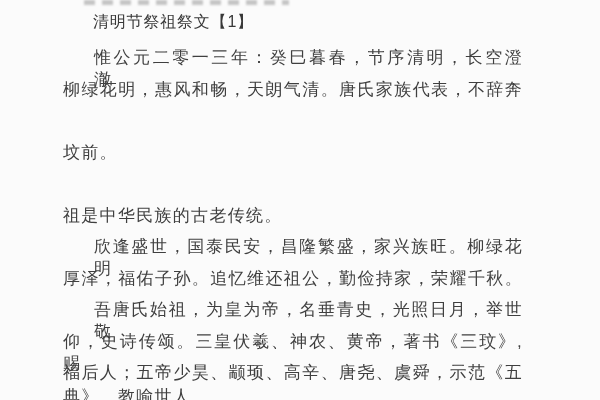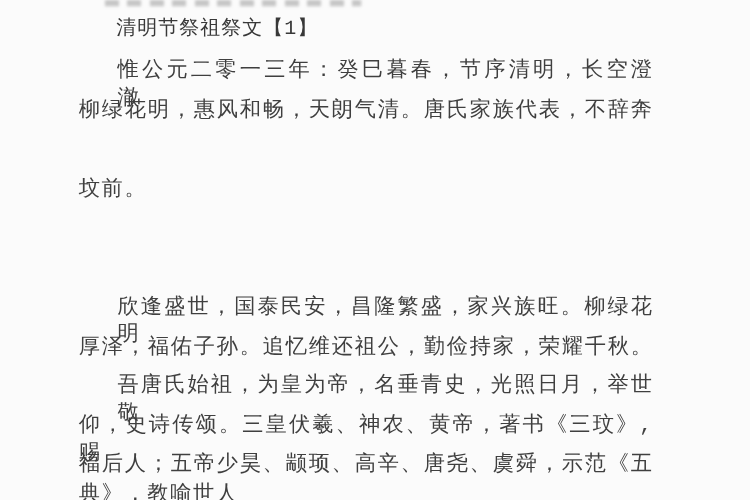--- a/index.html
+++ b/index.html
@@ -5,21 +5,21 @@
   html, body {
     margin: 0;
     padding: 0;
   }
   #page {
     position: relative;
     width: 600px;
     height: 400px;
     background: #fbfbfb;
     overflow: hidden;
-    font-family: Liberation Mono, monospace;
+    font-family: Liberation Sans, sans-serif;
   }
   
   #top-fragment {
     position: absolute;
     left: 84px;
     top: 0;
     width: 205px;
     height: 5px;
     background: repeating-linear-gradient(
       90deg,
@@ -70,20 +70,21 @@
 
 <div id="page">
 
   <div id="top-fragment"></div>
 
   <div class="doc-title">清明节祭祖祭文【1】</div>
 
   <div class="line l0 full indent">惟公元二零一三年：癸巳暮春，节序清明，长空澄澈，</div>
   <div class="line l1 full">柳绿花明，惠风和畅，天朗气清。唐氏家族代表，不辞奔</div>
   <div class="line l3 partial">坟前。</div>
+  <div class="line l5 partial">祖是中华民族的古老传统。</div>
   <div class="line l6 full indent">欣逢盛世，国泰民安，昌隆繁盛，家兴族旺。柳绿花明</div>
   <div class="line l7 full">厚泽，福佑子孙。追忆维还祖公，勤俭持家，荣耀千秋。</div>
   <div class="line l8 full indent">吾唐氏始祖，为皇为帝，名垂青史，光照日月，举世敬</div>
   <div class="line l9 full">仰，史诗传颂。三皇伏羲、神农、黄帝，著书《三玟》,赐</div>
   <div class="line l10 full">福后人；五帝少昊、颛顼、高辛、唐尧、虞舜，示范《五</div>
   <div class="line l11 partial">典》，教喻世人</div>
 
 </div>
 
 </body></html>

